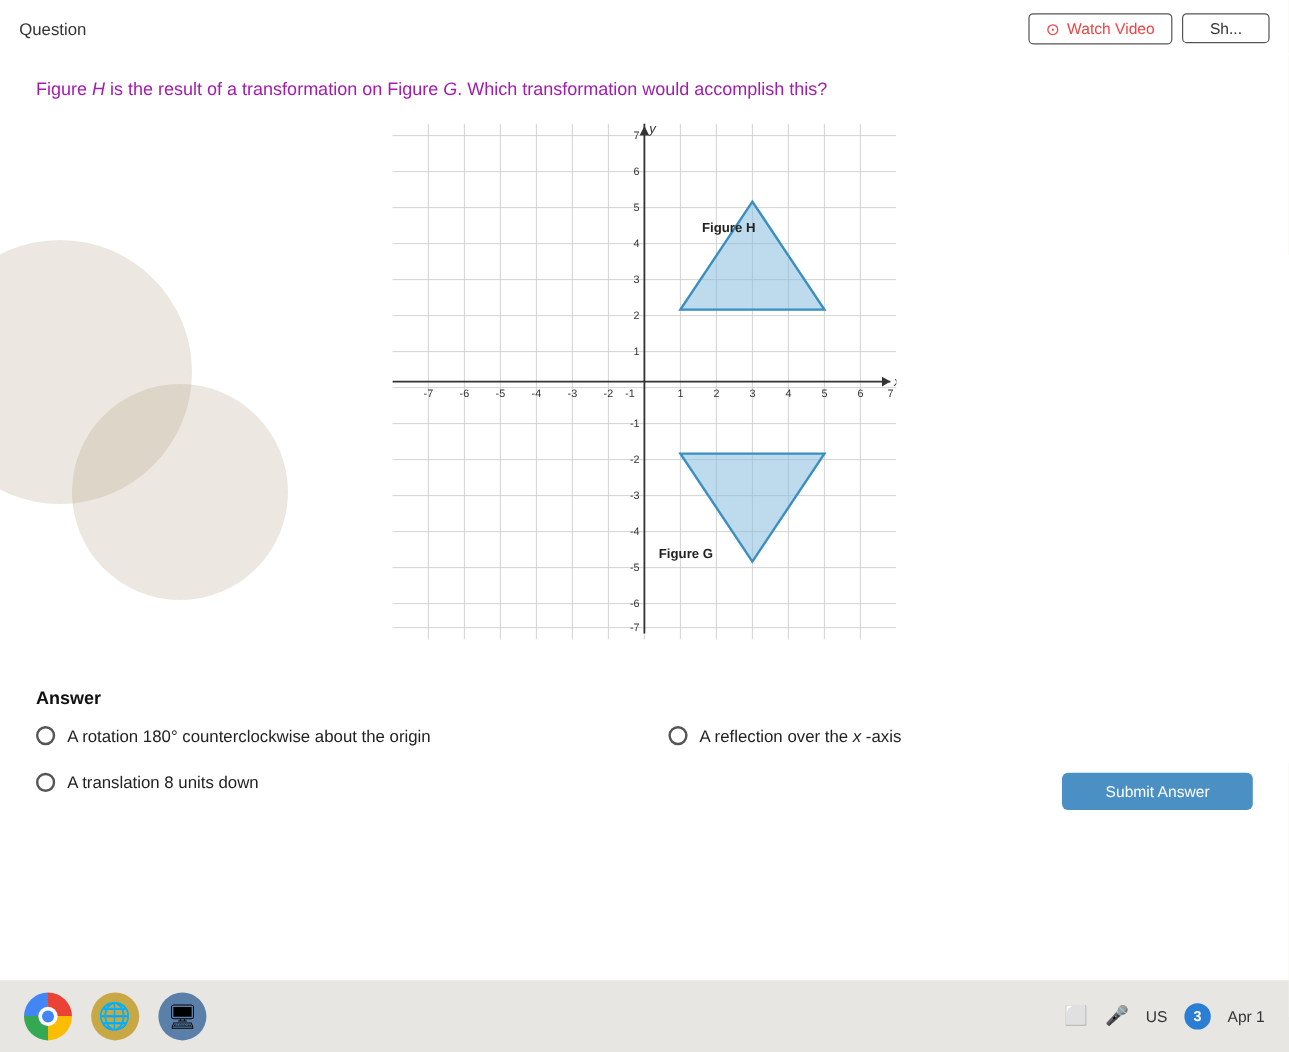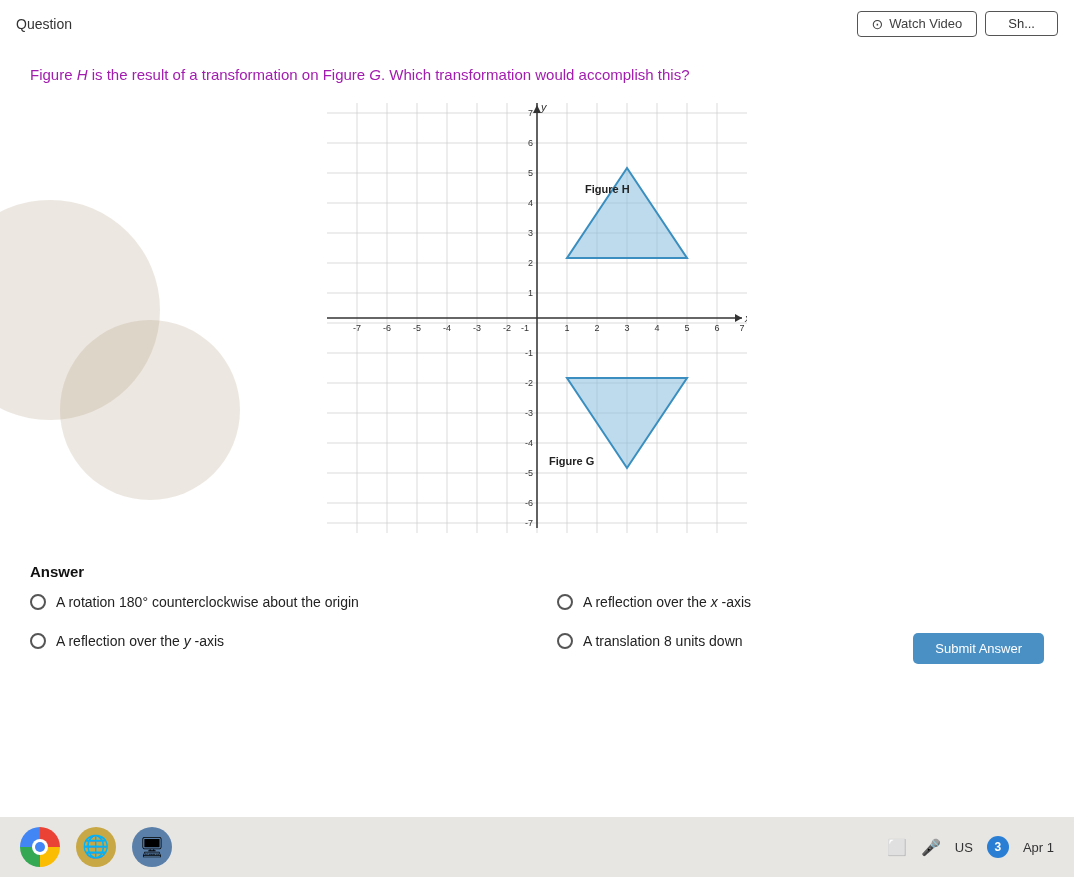--- a/index.html
+++ b/index.html
@@ -42,21 +42,21 @@
       display: flex;
       gap: 8px;
       align-items: center;
     }
     .watch-video-btn {
       background: #fff;
       border: 1.5px solid #555;
       border-radius: 4px;
       padding: 4px 14px;
       font-size: 13px;
-      color: #404040;
+      color: #ef4444;
       cursor: pointer;
       display: flex;
       align-items: center;
       gap: 6px;
     }
     .watch-video-btn::before {
       content: "⊙";
       font-size: 14px;
     }
     .share-btn {
@@ -92,21 +92,21 @@
       justify-content: center;
       margin-bottom: 20px;
     }
 
     .graph-svg-wrap {
       position: relative;
     }
 
     
     .answer-section {
-      margin-top: 26px;
+      margin-top: 36px;
     }
     .answer-label {
       font-size: 15px;
       font-weight: bold;
       color: #111;
       margin-bottom: 14px;
     }
     .answer-options {
       display: grid;
       grid-template-columns: 1fr 1fr;
@@ -132,21 +132,21 @@
     .submit-row {
       display: flex;
       justify-content: flex-end;
       margin-top: -36px;
     }
     .submit-btn {
       background: #4a90c4;
       color: #fff;
       border: none;
       border-radius: 5px;
-      padding: 8px 22px;
+      padding: 8px 36px;
       font-size: 13px;
       cursor: pointer;
     }
 
     
     .taskbar {
       position: absolute;
       bottom: 0; left: 0; right: 0;
       height: 60px;
       background: #e8e6e3;
@@ -301,24 +301,20 @@
       <label class="answer-option">
         <span class="radio-circle"></span>
         <span>A rotation 180° counterclockwise about the origin</span>
       </label>
       <label class="answer-option">
         <span class="radio-circle"></span>
         <span>A reflection over the <em>x</em> -axis</span>
       </label>
       <label class="answer-option">
         <span class="radio-circle"></span>
-        <span>A reflection over the <em>y</em> -axis</span>
-      </label>
-      <label class="answer-option">
-        <span class="radio-circle"></span>
         <span>A translation 8 units down</span>
       </label>
     </div>
     <div class="submit-row">
       <button class="submit-btn">Submit Answer</button>
     </div>
   </div>
 </div>
 
 <div class="bg-circle bg-circle-1"></div>

